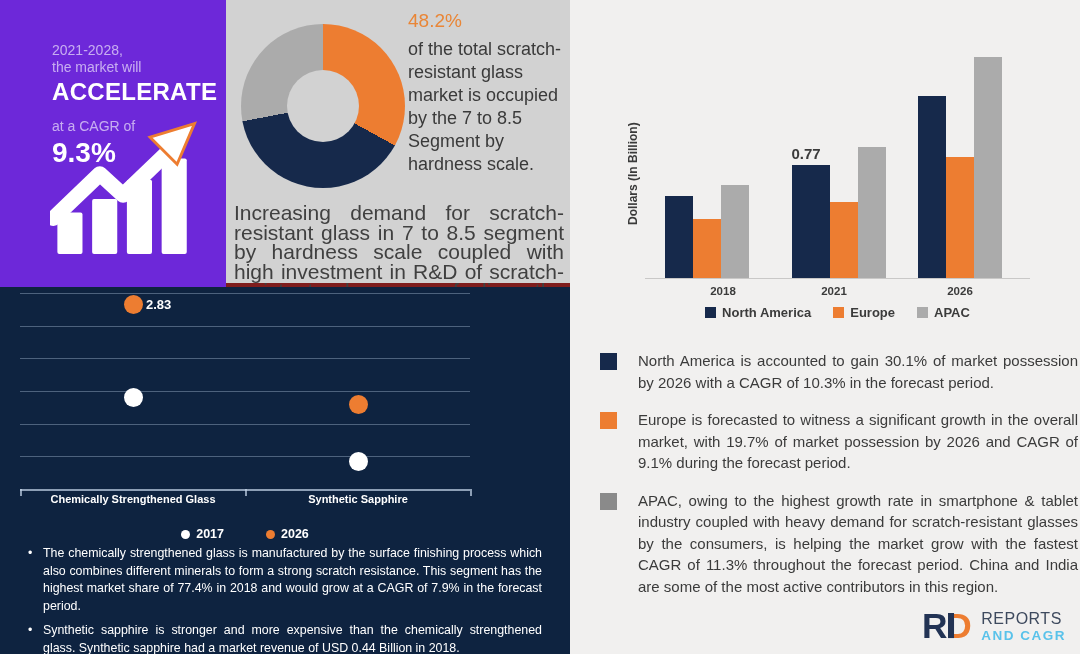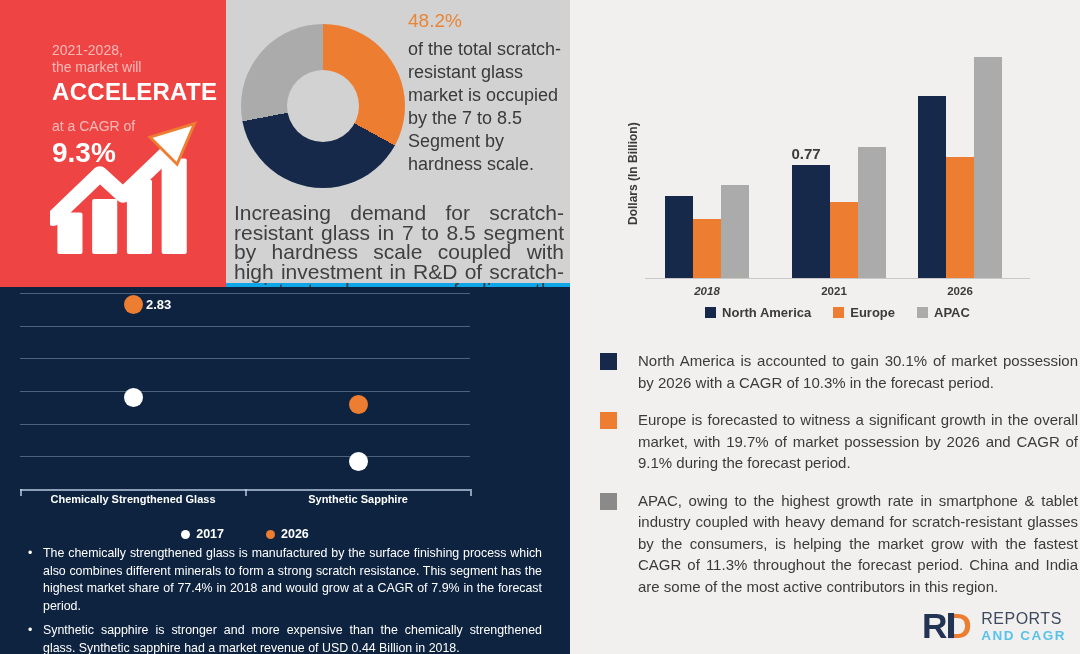--- a/index.html
+++ b/index.html
@@ -1,29 +1,29 @@
 <!DOCTYPE html>
 <html><head>
 <meta charset="utf-8">
 <style>
   *{box-sizing:border-box;margin:0;padding:0}
   html,body{background:#222}
   .canvas{position:relative;width:1080px;height:654px;margin:0 auto;background:#F1F0EF;
           font-family:"Liberation Sans",sans-serif;overflow:hidden}
 
   
-  .orange-panel{position:absolute;left:0;top:0;width:226px;height:321px;background:#ef4444}
+  .orange-panel{position:absolute;left:0;top:0;width:226px;height:321px;background:#6d28d9}
   .op-text{position:absolute;left:52px;top:42px;width:170px}
   .op-sub{font-size:14px;color:rgba(255,255,255,.62);line-height:17px}
   .op-headline{font-size:24px;font-weight:bold;color:#fff;line-height:27px;margin:2px 0 13px;letter-spacing:.3px}
   .op-cagr{font-size:28px;font-weight:bold;color:#fff;margin-top:2px}
   .growth-icon{position:absolute;left:50px;top:114px;width:148px;height:140px}
 
   
-  .gray-panel{position:absolute;left:226px;top:0;width:344px;height:287px;background:#D2D2D2;border-bottom:4px solid #0ea5e9}
+  .gray-panel{position:absolute;left:226px;top:0;width:344px;height:287px;background:#D2D2D2;border-bottom:4px solid #7f1d1d}
   .donut{position:absolute;left:15px;top:24px;width:164px;height:164px;border-radius:50%}
   .donut-hole{position:absolute;left:46px;top:46px;width:72px;height:72px;border-radius:50%;background:#D2D2D2}
   .callout{position:absolute;left:182px;top:10px;width:160px}
   .callout-value{font-size:19px;color:#E98637;margin-bottom:6px}
   .callout-text{font-size:18px;line-height:23px;color:#3A3A3A}
   .gray-para{position:absolute;left:8px;top:203px;width:330px;font-size:21px;line-height:19.5px;color:#404040;text-align:justify}
 
   
   .navy-panel{position:absolute;left:0;top:287px;width:570px;height:367px;background:#0E2340}
   .dotplot{position:absolute;inset:0}
@@ -138,21 +138,21 @@
   </div>
 
   <div class="right-col">
     <div class="ylabel">Dollars (In Billion)</div>
     <div class="barplot" id="barplot">
         <div class="bar-group" style="left: 20px;">
           <div class="bar" style="height: 82px; background: rgb(22, 41, 75);"></div>
           <div class="bar" style="height: 59px; background: rgb(237, 125, 49);"></div>
           <div class="bar" style="height: 93px; background: rgb(171, 171, 171);"></div>
         </div>
-        <div class="bar-xlab" style="left: 32px; font-style: italic;">2018</div>
+        <div class="bar-xlab" style="left: 48px;">2018</div>
         <div class="bar-group" style="left: 147px;">
           <div class="bar" style="height: 113px; background: rgb(22, 41, 75); padding-left: 38px;">
             <div class="bar-label">0.77</div>
           </div>
           <div class="bar" style="height: 76px; background: rgb(237, 125, 49);"></div>
           <div class="bar" style="height: 131px; background: rgb(171, 171, 171);"></div>
         </div>
         <div class="bar-xlab" style="left: 159px;">2021</div>
         <div class="bar-group" style="left: 273px;">
           <div class="bar" style="height: 182px; background: rgb(22, 41, 75);"></div>

